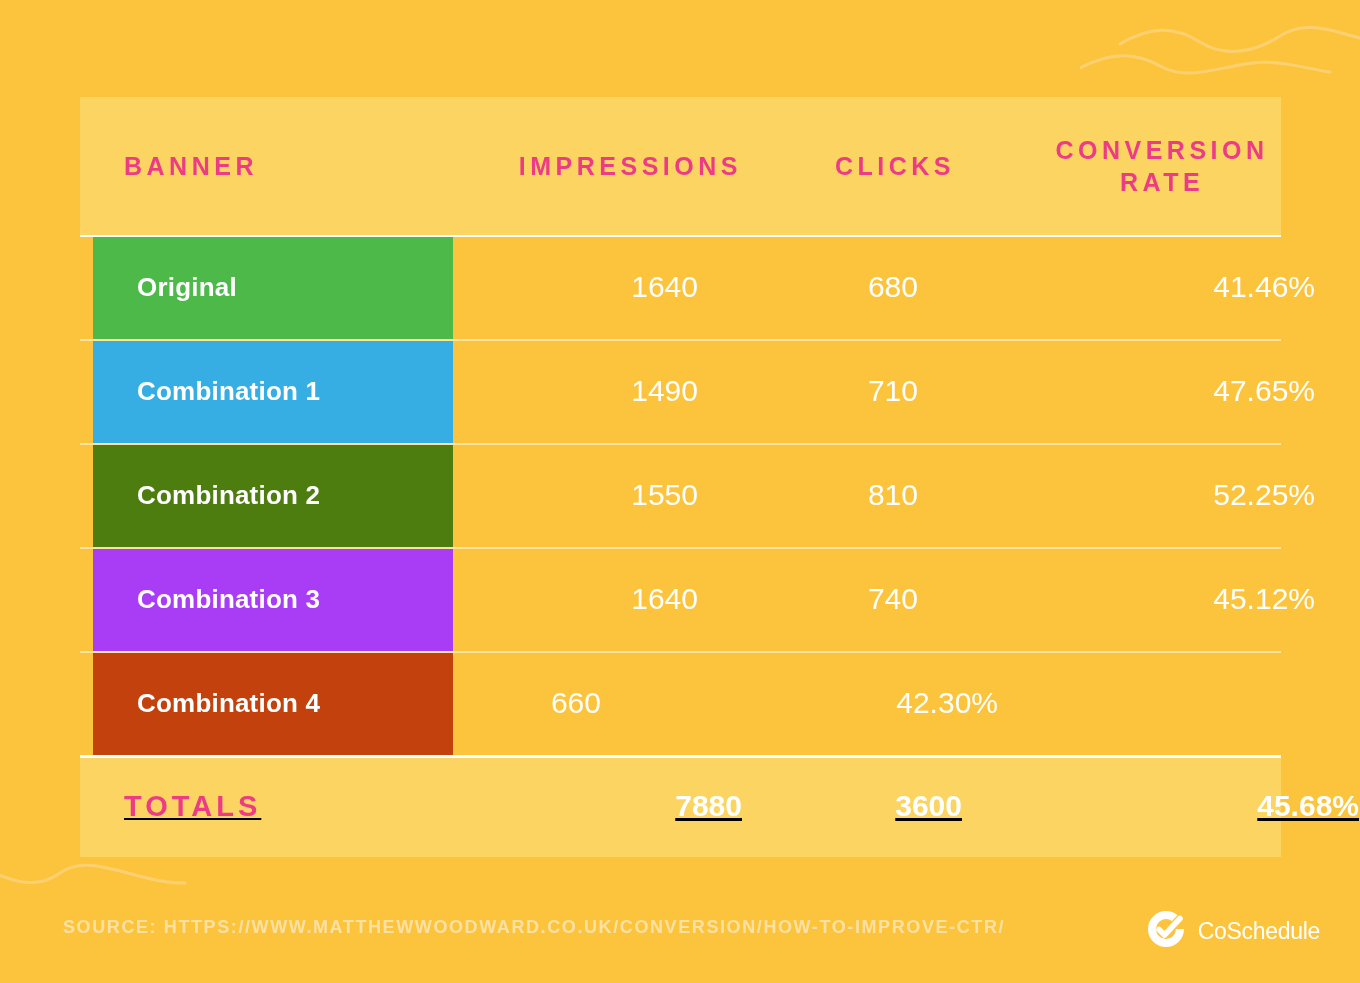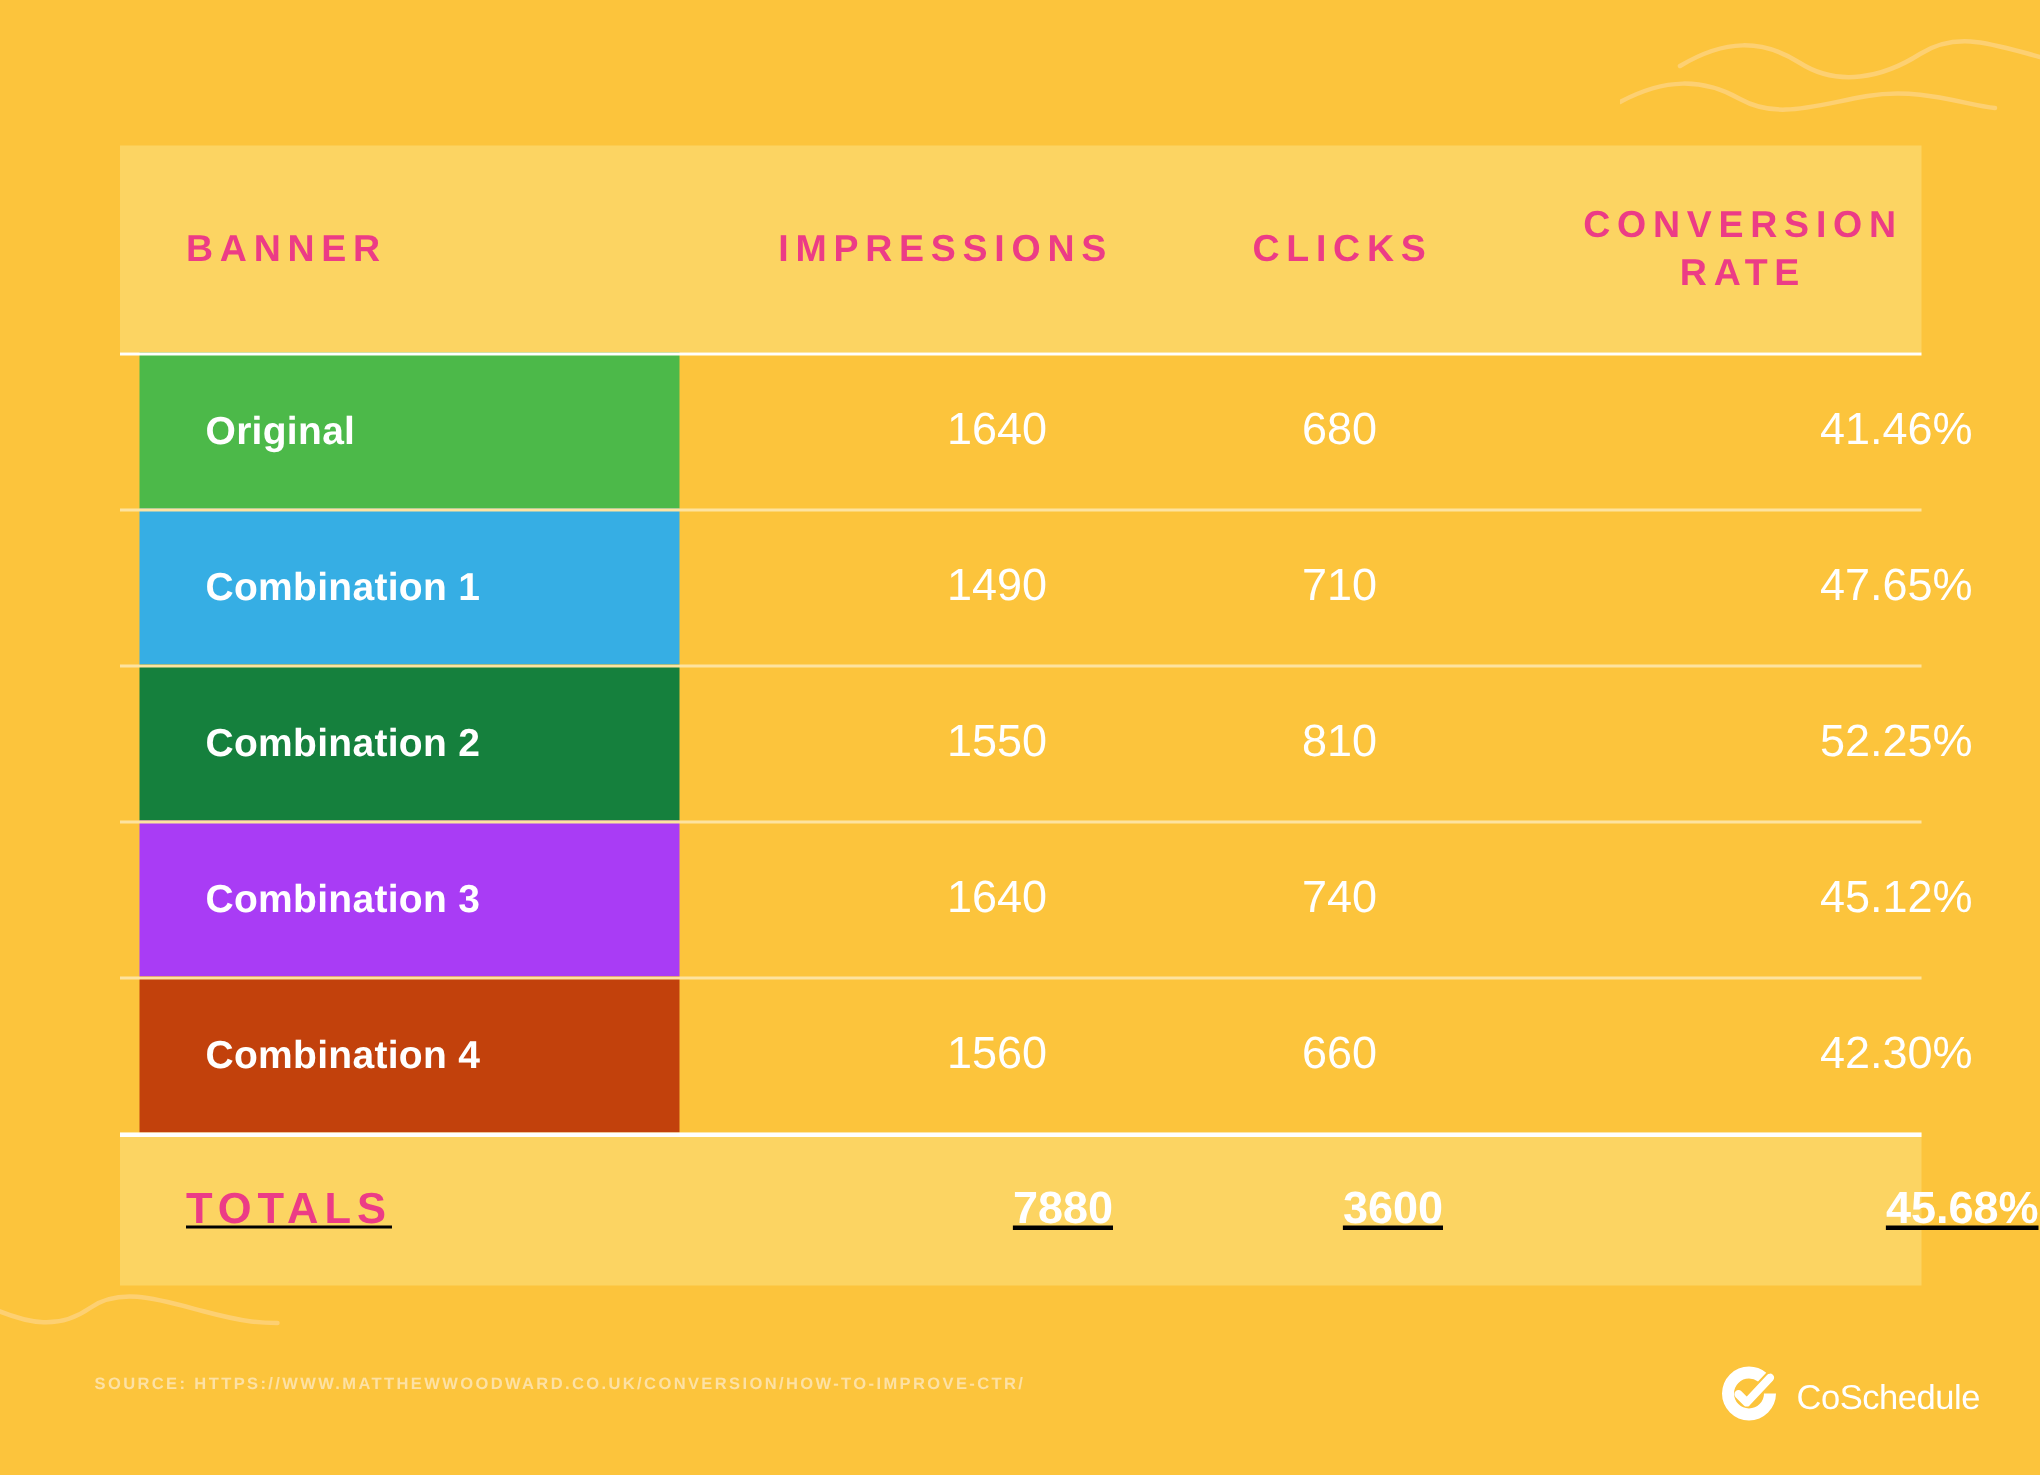--- a/index.html
+++ b/index.html
@@ -150,21 +150,21 @@
     left: 0;
     right: 0;
     bottom: 30px;
     height: 44px;
   }
   .source {
     position: absolute;
     left: 63px;
     top: 8px;
     color: #fde1a4;
-    font-size: 11px;
+    font-size: 18px;
     font-weight: bold;
     letter-spacing: 1.6px;
     text-transform: uppercase;
     white-space: nowrap;
   }
   .brand {
     position: absolute;
     right: 40px;
     top: 0px;
     display: flex;
@@ -231,21 +231,21 @@
       <div class="row-inner">
         <div class="c-banner"></div>
         <div class="td td-impressions c-impressions">1490</div>
         <div class="td td-clicks c-clicks">710</div>
         <div class="td td-rate c-rate">47.65%</div>
       </div>
     </div>
 
     <div class="trow">
       <div class="divider"></div>
-      <div class="swatch" style="background:#15803d">
+      <div class="swatch" style="background:#4d7c0f">
         <span class="swatch-label">Combination 2</span>
       </div>
       <div class="row-inner">
         <div class="c-banner"></div>
         <div class="td td-impressions c-impressions">1550</div>
         <div class="td td-clicks c-clicks">810</div>
         <div class="td td-rate c-rate">52.25%</div>
       </div>
     </div>
 
@@ -262,21 +262,20 @@
       </div>
     </div>
 
     <div class="trow">
       <div class="divider"></div>
       <div class="swatch" style="background:#c2410c">
         <span class="swatch-label">Combination 4</span>
       </div>
       <div class="row-inner">
         <div class="c-banner"></div>
-        <div class="td td-impressions c-impressions">1560</div>
         <div class="td td-clicks c-clicks">660</div>
         <div class="td td-rate c-rate">42.30%</div>
       </div>
     </div>
 
   </div>
 
   <div class="tfoot">
     <div class="tfoot-divider"></div>
     <div class="row-inner">

